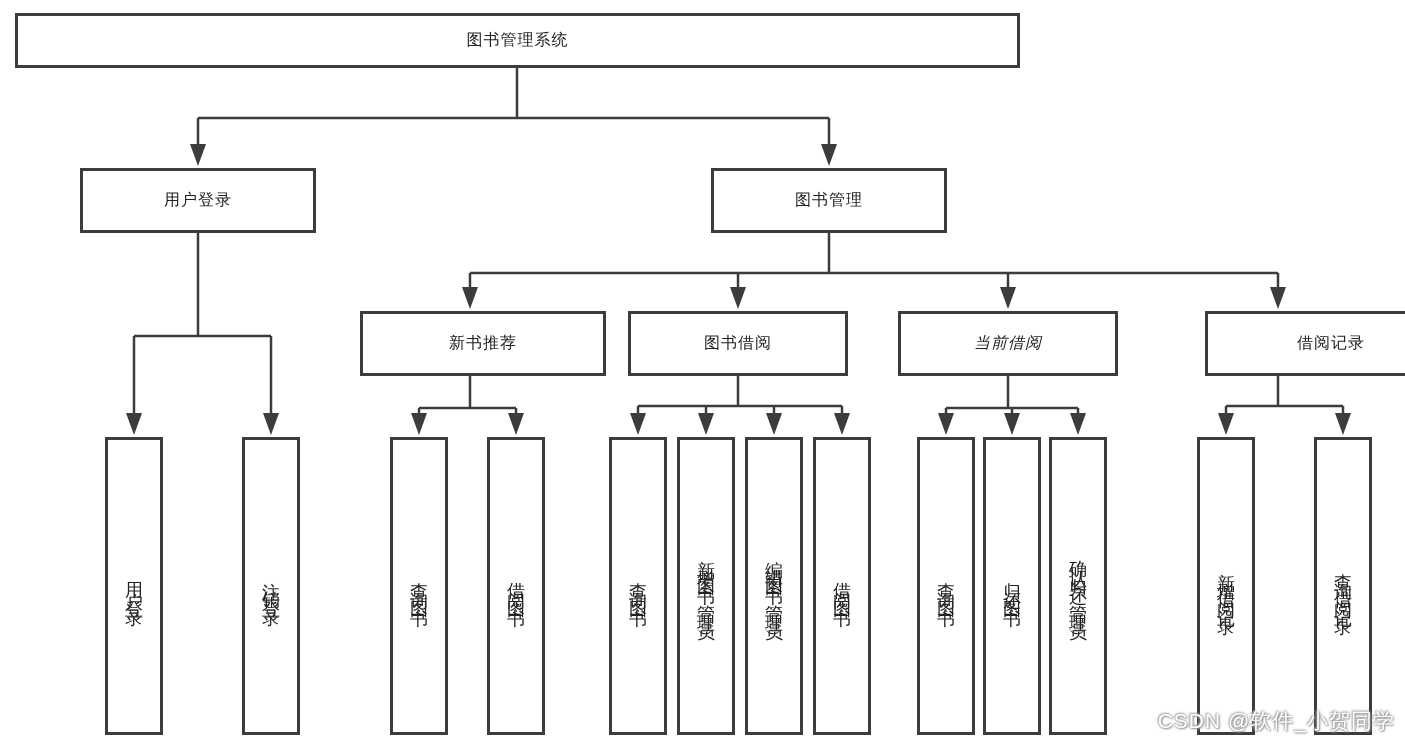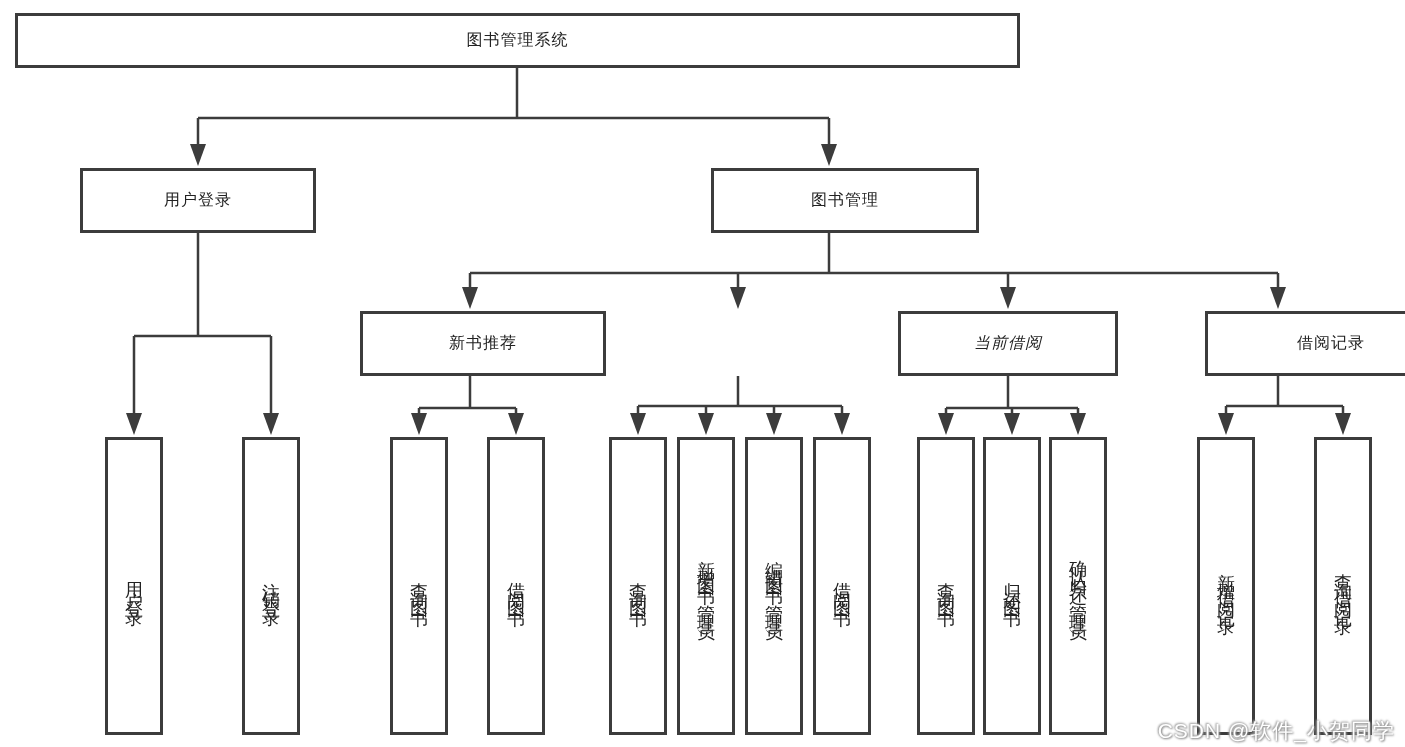--- a/index.html
+++ b/index.html
@@ -34,21 +34,21 @@
   .vbox span {
     writing-mode: vertical-rl;
     font-size: 18px;
     letter-spacing: 9px;
     line-height: 1;
     white-space: nowrap;
   }
   .watermark {
     position: absolute;
     right: 10px;
-    bottom: 2px;
+    bottom: 12px;
     font-size: 21px;
     letter-spacing: 1px;
     color: #ffffff;
     text-shadow: 1px 1px 2px #8f8f8f, -1px -1px 2px #a8a8a8, 0 0 3px #9a9a9a;
     white-space: nowrap;
   }
 </style>
 </head>
 <body>
 
@@ -94,26 +94,29 @@
     </g>
   </svg>
 
   <div class="box hbox" style="left:15px; top:13px; width:1005px; height:55px;">
     <span>图书管理系统</span>
   </div>
 
   <div class="box hbox" style="left:80px; top:168px; width:236px; height:65px;">
     <span>用户登录</span>
   </div>
-  <div class="box hbox" style="left:711px; top:168px; width:268px; height:65px;">
+  <div class="box hbox" style="left:711px; top:168px; width:236px; height:65px;">
     <span>图书管理</span>
   </div>
 
   <div class="box hbox" style="left:360px; top:311px; width:246px; height:65px;">
     <span>新书推荐</span>
+  </div>
+  <div class="box hbox" style="left:628px; top:311px; width:220px; height:65px;">
+    <span>图书借阅</span>
   </div>
   <div class="box hbox" style="left:898px; top:311px; width:220px; height:65px;font-style:italic;">
     <span>当前借阅</span>
   </div>
   <div class="box hbox" style="left:1168px; top:311px; width:252px; height:65px;margin-left:37px;">
     <span>借阅记录</span>
   </div>
 
   <div class="box vbox" style="left:105px; top:437px; width:58px; height:298px;">
     <span>用户登录</span>

